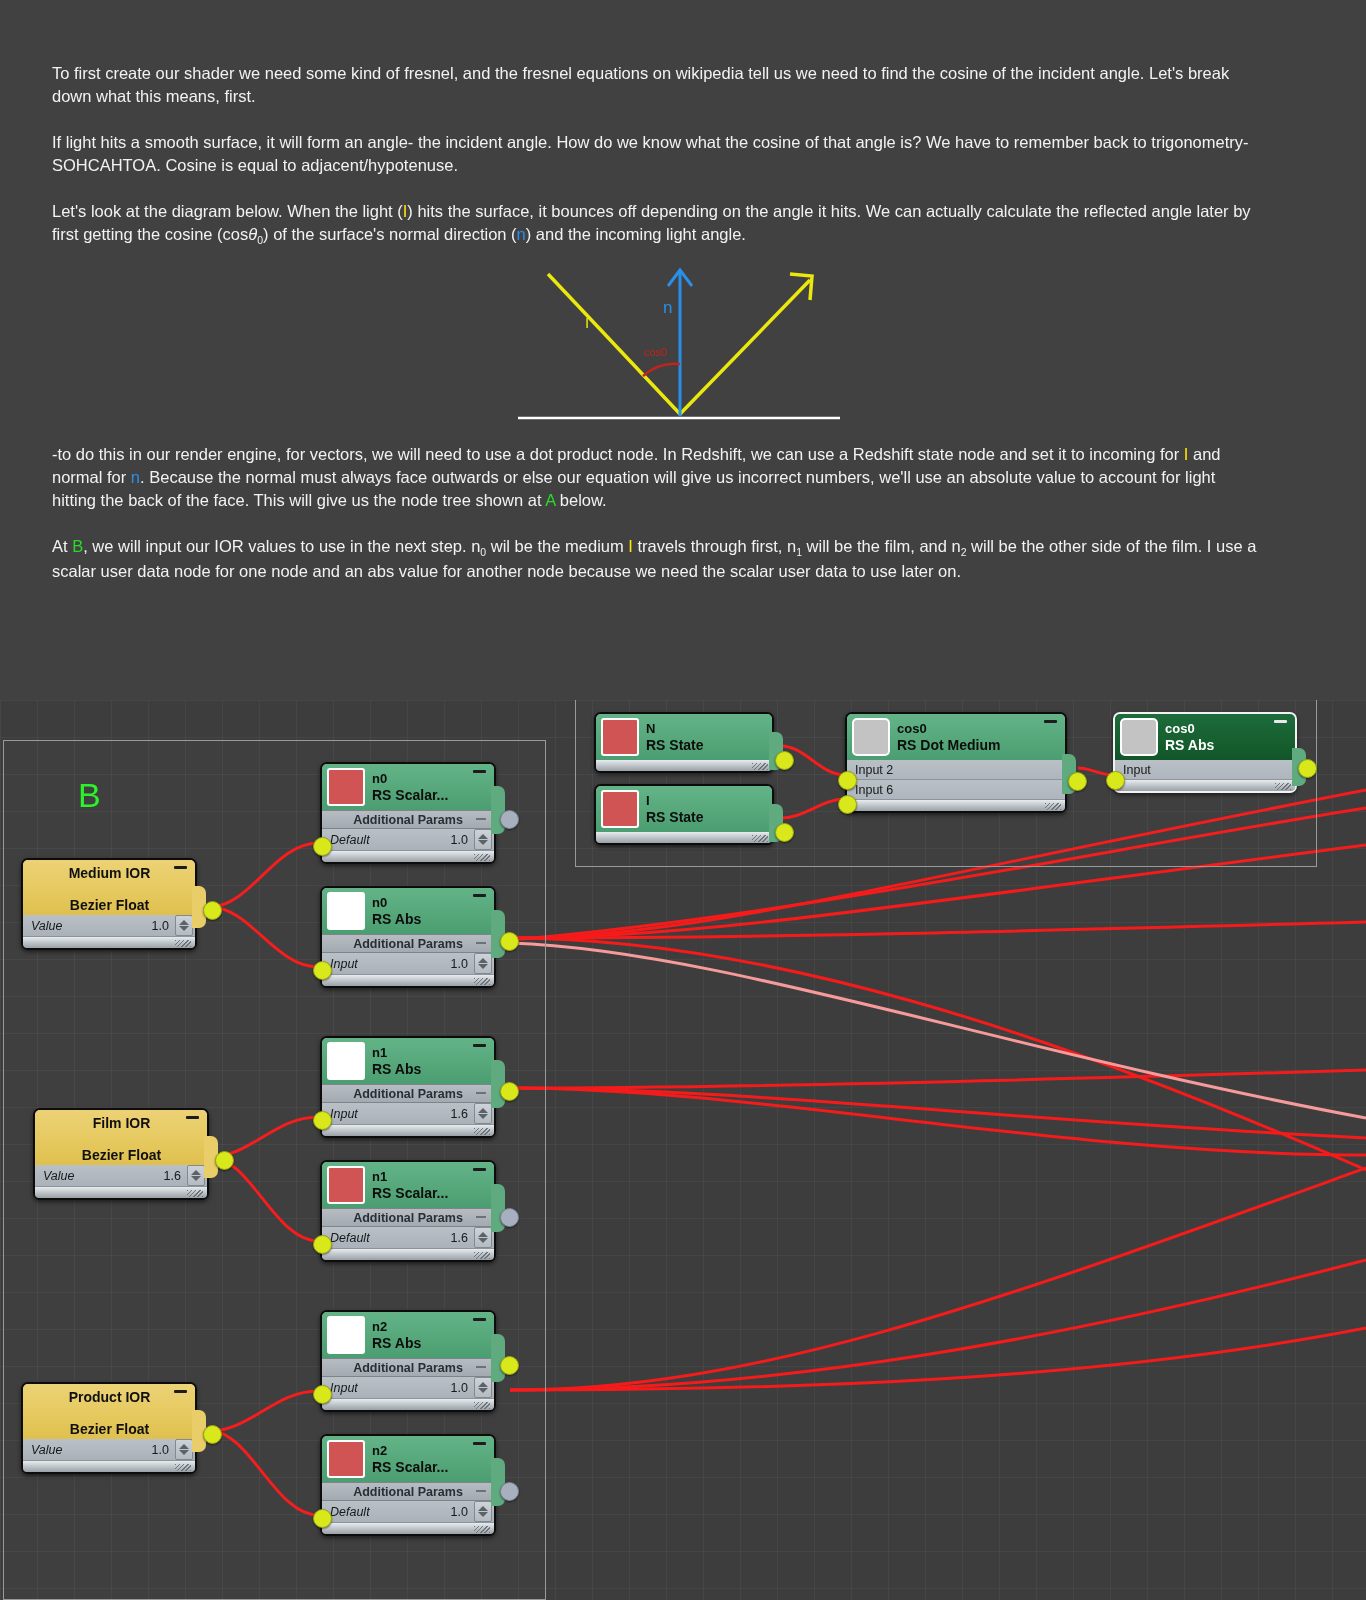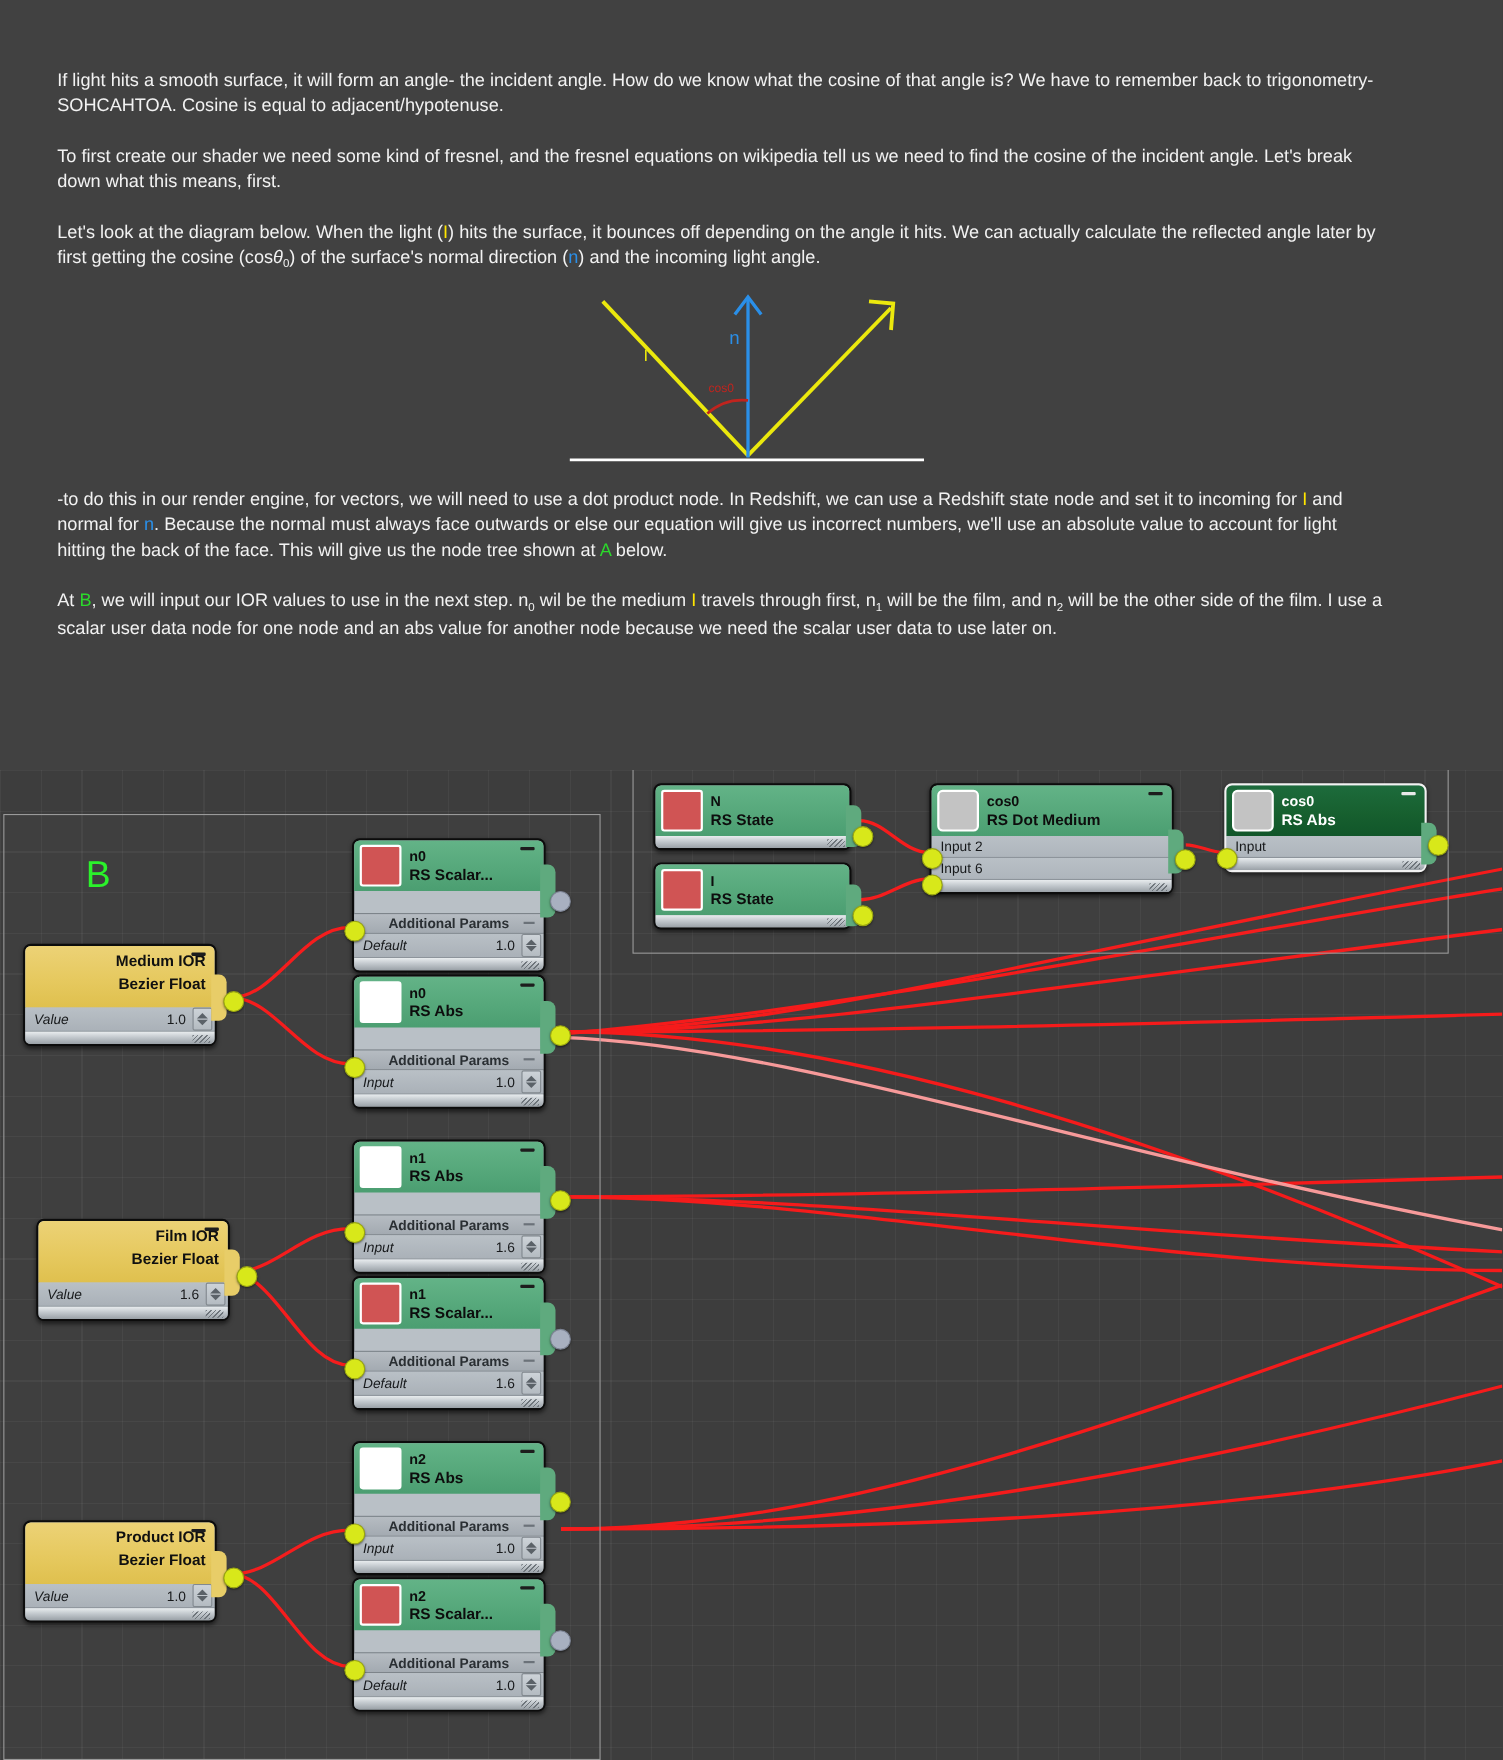--- a/index.html
+++ b/index.html
@@ -78,21 +78,21 @@
   .node.selected .nm-title,.node.selected .nm-type{color:#ffffff;}
   .minus{
     position:absolute;right:8px;top:6px;width:13px;height:3px;background:#1d1d1d;border-radius:1px;
   }
   .node.selected .minus{background:#e9e9e9;}
 
   .params-bar{
     display:flex;align-items:center;justify-content:center;position:relative;
     background:linear-gradient(to bottom,#b6bcc2,#a3aab1);
     border-top:1px solid #7d848a;border-bottom:1px solid #7d848a;
-    font-size:12.5px;font-weight:bold;color:#2a2f33;height:17px;margin-top:20px;
+    font-size:12.5px;font-weight:bold;color:#2a2f33;height:17px;
   }
   .params-bar .minus2{position:absolute;right:8px;top:7px;width:10px;height:2px;background:#6b7279;}
 
   .param-row{
     display:flex;align-items:center;position:relative;height:21px;
     background:linear-gradient(to bottom,#b9c0c6,#aab1b8);
     border-bottom:1px solid #8d949b;
     font-size:12.5px;color:#17191b;
   }
   .param-row .p-label{padding-left:8px;flex:1;font-style:italic;}
@@ -120,42 +120,42 @@
     position:relative;
   }
   .foot:after{
     content:"";position:absolute;right:4px;bottom:1px;width:16px;height:7px;
     background:repeating-linear-gradient(135deg,#6e757b 0 1px,transparent 1px 3px);
   }
 
   
   .node.yellow .node-head{
     background:linear-gradient(to bottom,#ecd276 0%,#e6c95f 55%,#dfc04e 100%);
-    flex-direction:column;align-items:flex-end;gap:5px;padding:5px 8px 14px 9px;
+    flex-direction:column;align-items:center;gap:16px;padding:5px 8px 2px 9px;
   }
   .node.yellow .nm-title,.node.yellow .nm-type{color:#101010;font-weight:bold;font-size:14px;}
 
   
   .out-stub{
     position:absolute;right:-11px;top:14px;width:14px;height:40px;border-radius:0 7px 7px 0;
     background:#5faa7e;
   }
   .out-stub.yellowstub{background:#e8cd68;}
   .port{
     position:absolute;width:17px;height:17px;border-radius:50%;
     background:#d8e81a;border:1px solid #9aa612;box-shadow:0 1px 2px rgba(0,0,0,.5);
   }
   .port.grey{background:#a8b0c0;border-color:#7d8494;}
 </style>
 </head>
 <body>
 
 <div class="article">
+  <p>To first create our shader we need some kind of fresnel, and the fresnel equations on wikipedia tell us we need to find the cosine of the incident angle. Let's break down what this means, first.</p>
   <p>If light hits a smooth surface, it will form an angle- the incident angle. How do we know what the cosine of that angle is? We have to remember back to trigonometry- SOHCAHTOA. Cosine is equal to adjacent/hypotenuse.</p>
-  <p>To first create our shader we need some kind of fresnel, and the fresnel equations on wikipedia tell us we need to find the cosine of the incident angle. Let's break down what this means, first.</p>
   <p>
     <span>Let's look at the diagram below. When the light (</span><span class="hl-y">I</span><span>) hits the surface, it bounces off depending on the angle it hits. We can actually calculate the reflected angle later by first getting the cosine (cos</span><span class="ital">θ</span><sub>0</sub><span>) of the surface's normal direction (</span><span class="hl-b">n</span><span>) and the incoming light angle.</span>
   </p>
 </div>
 
 <div class="diagram">
   <svg width="360" height="172" viewBox="0 0 360 172">
 
     <line x1="48" y1="16" x2="180" y2="156" stroke="#ebe80d" stroke-width="3.5"></line>
 

